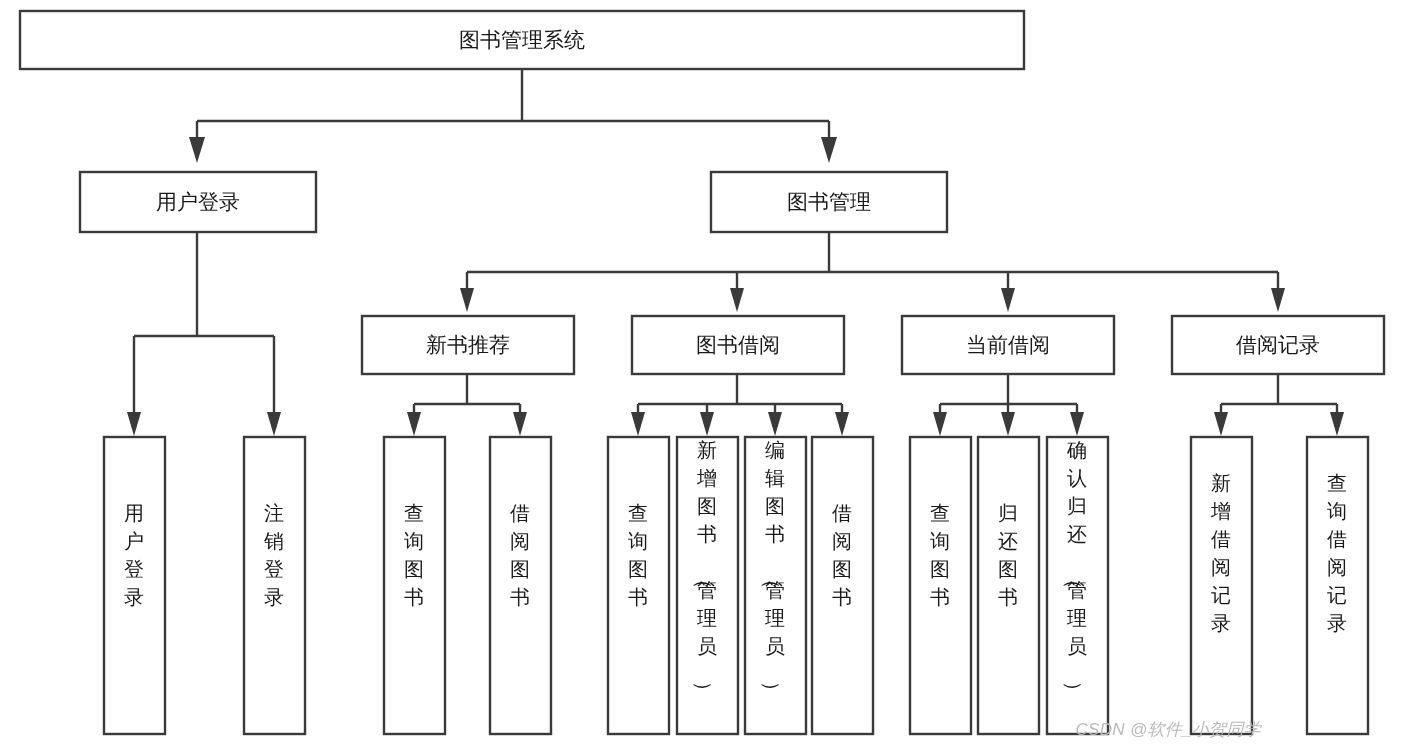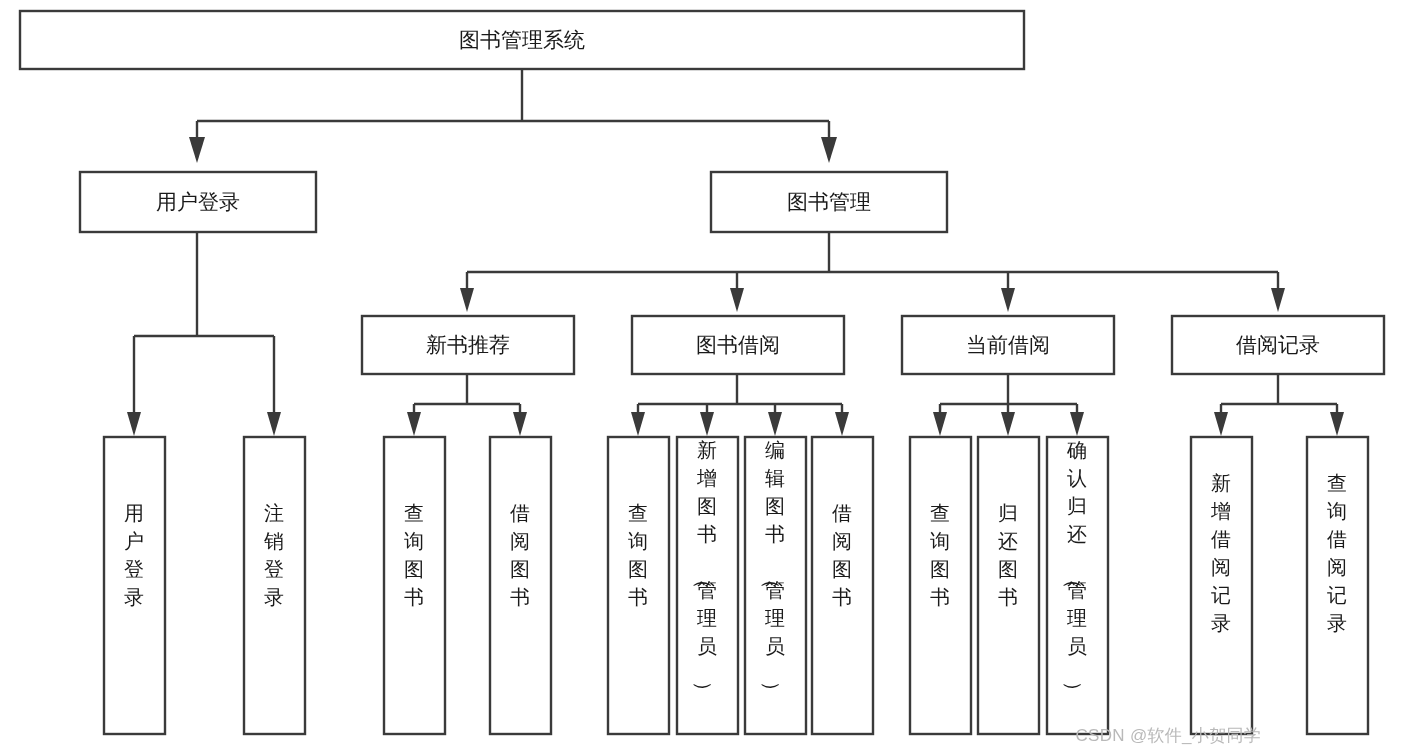--- a/index.html
+++ b/index.html
@@ -51,26 +51,27 @@
   }
   .node-label-vertical {
     fill: #1a1a1a;
     font-family: "Liberation Sans", "DejaVu Sans", sans-serif;
     font-size: 20px;
     text-anchor: middle;
   }
   .watermark {
     position: absolute;
     right: 8px;
-    bottom: 0;
+    bottom: 6px;
     font-family: "Liberation Sans", "DejaVu Sans", sans-serif;
     font-size: 17px;
     color: #b9b9b9;
     white-space: nowrap;
     letter-spacing: 0.3px;
+    font-style: italic;
   }
 </style>
 </head>
 <body>
 
 <div id="diagram-root">
   <svg id="tree-svg" viewBox="0 0 1405 747">
 
     <g>
       <path class="connector" d="M 522 69 L 522 121"></path>

